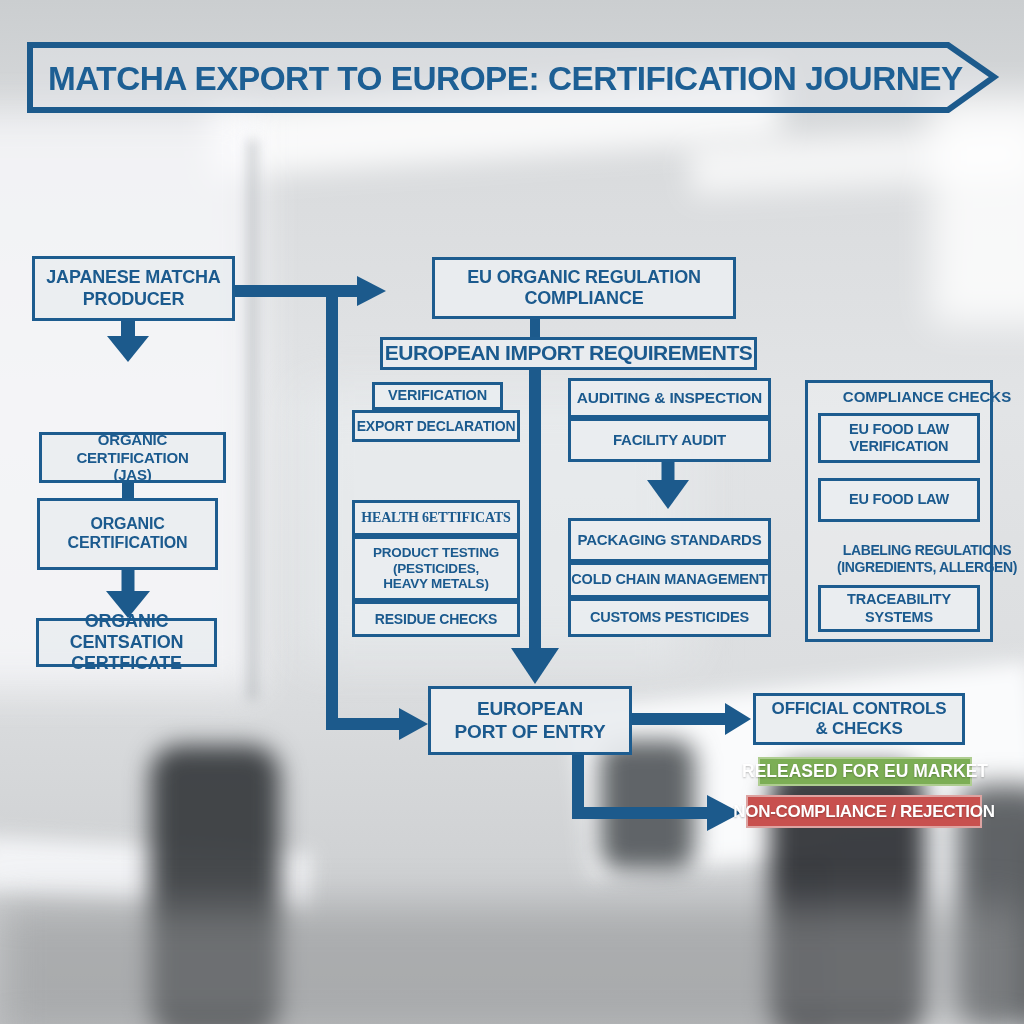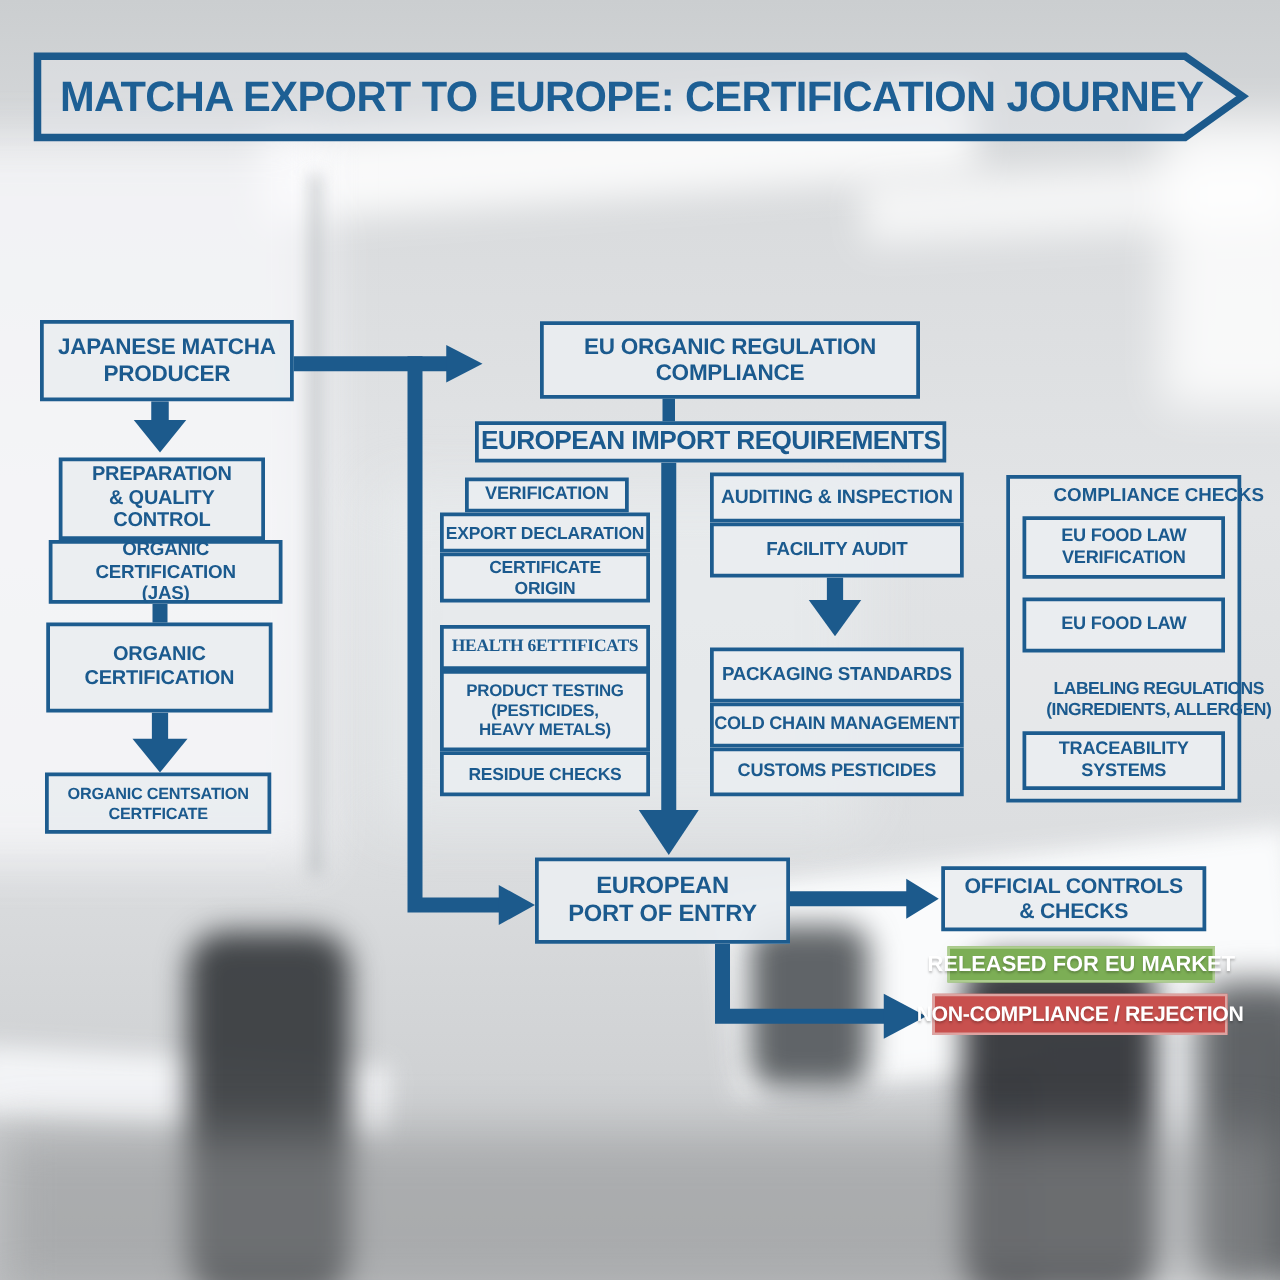--- a/index.html
+++ b/index.html
@@ -84,38 +84,33 @@
     <polygon points="106,591 150,591 128,618" fill="#1c5a8c"></polygon>
 
     <path d="M668 462 V482" stroke="#1c5a8c" stroke-width="13" fill="none"></path>
     <polygon points="647,480 689,480 668,509" fill="#1c5a8c"></polygon>
   </svg>
 
   <div id="titleText">MATCHA EXPORT TO EUROPE: CERTIFICATION JOURNEY</div>
 
   <div class="box" style="left:32px;top:256px;width:203px;height:65px;font-size:18px;">JAPANESE MATCHA
 PRODUCER</div>
-  <div class="box" style="left:47px;top:366px;width:165px;height:66px;font-size:16px;">PREPARATION
-&amp; QUALITY
-CONTROL</div>
   <div class="box" style="left:39px;top:432px;width:187px;height:51px;font-size:15px;">ORGANIC CERTIFICATION
 (JAS)</div>
   <div class="box" style="left:37px;top:498px;width:181px;height:72px;font-size:16px;">ORGANIC
 CERTIFICATION</div>
-  <div class="box" style="left:36px;top:618px;width:181px;height:49px;font-size:13px;">ORGANIC CENTSATION
+  <div class="box" style="left:36px;top:618px;width:181px;height:49px;font-size:18px;">ORGANIC CENTSATION
 CERTFICATE</div>
 
   <div class="box" style="left:384px;top:257px;width:304px;height:62px;font-size:18px;margin-left:48px;">EU ORGANIC REGULATION
 COMPLIANCE</div>
   <div class="box" style="left:380px;top:337px;width:377px;height:33px;font-size:21px;letter-spacing:-0.5px;">EUROPEAN IMPORT REQUIREMENTS</div>
 
   <div class="box" style="left:372px;top:382px;width:131px;height:28px;font-size:14.5px;">VERIFICATION</div>
   <div class="box" style="left:352px;top:410px;width:168px;height:32px;font-size:14px;">EXPORT DECLARATION</div>
-  <div class="box" style="left:352px;top:442px;width:168px;height:40px;font-size:14px;">CERTIFICATE
-ORIGIN</div>
   <div class="box" style="left:352px;top:500px;width:168px;height:36px;font-size:14px;font-family:Liberation Serif, serif;">HEALTH 6ETTIFICATS</div>
   <div class="box" style="left:352px;top:536px;width:168px;height:65px;font-size:13.5px;">PRODUCT TESTING
 (PESTICIDES,
 HEAVY METALS)</div>
   <div class="box" style="left:352px;top:601px;width:168px;height:36px;font-size:14px;">RESIDUE CHECKS</div>
 
   <div class="box" style="left:568px;top:378px;width:203px;height:40px;font-size:15.5px;">AUDITING &amp; INSPECTION</div>
   <div class="box" style="left:568px;top:418px;width:203px;height:44px;font-size:15px;">FACILITY AUDIT</div>
   <div class="box" style="left:568px;top:518px;width:203px;height:44px;font-size:15px;">PACKAGING STANDARDS</div>
   <div class="box" style="left:568px;top:562px;width:203px;height:36px;font-size:14.5px;">COLD CHAIN MANAGEMENT</div>

